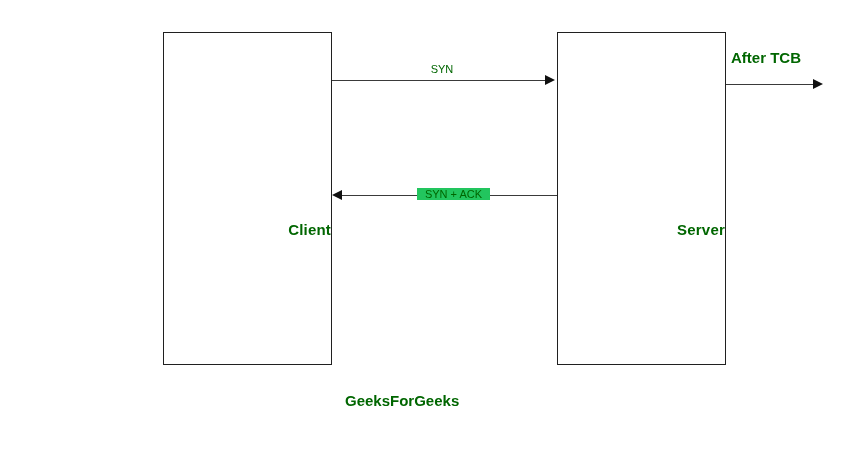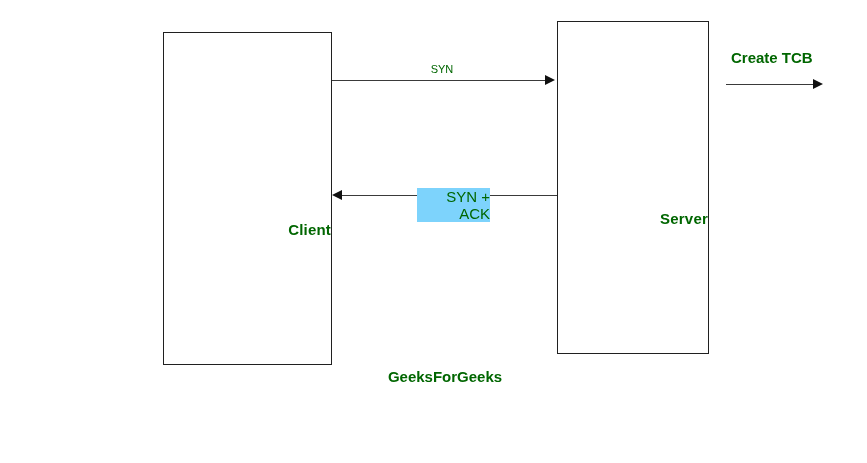--- a/index.html
+++ b/index.html
@@ -19,21 +19,21 @@
   }
 
   
   .node-box {
     position: absolute;
     background: #ffffff;
     border: 1px solid #202020;
     box-sizing: border-box;
   }
   #client-box { left: 163px; top: 32px; width: 169px; height: 333px; }
-  #server-box { left: 557px; top: 21px; width: 152px; height: 333px; }
+  #server-box { left: 557px; top: 32px; width: 169px; height: 333px; }
 
   .node-label {
     position: absolute;
     left: 0;
     right: 0;
     text-align: right;
     color: #006600;
     font-weight: bold;
     font-size: 15px;
     letter-spacing: 0.2px;
@@ -100,25 +100,25 @@
 
   
   #synack-line-left  { left: 342px; top: 195px; width: 75px; }
   #synack-line-right { left: 490px; top: 195px; width: 67px; }
   #synack-arrowhead  { left: 332px; top: 190px; }
   #synack-label {
     position: absolute;
     left: 417px;
     top: 188px;
     width: 73px;
-    text-align: right;
+    text-align: center;
     color: #006600;
-    font-size: 15px;
+    font-size: 11px;
     font-weight: normal;
-    background: #7dd3fc;
+    background: #22c55e;
   }
 
   
   #tcb-line      { left: 726px; top: 84px; width: 88px; }
   #tcb-arrowhead { left: 813px; top: 79px; }
 
   
   #center-note {
     position: absolute;
     left: 345px;
@@ -128,43 +128,42 @@
     color: #006600;
     font-size: 11px;
     line-height: 15px;
     white-space: pre-line;
   }
 
   
   #footer-brand {
     position: absolute;
     left: 345px;
-    top: 368px;
+    top: 392px;
     width: 200px;
-    text-align: center;
     color: #006600;
     font-weight: bold;
     font-size: 15px;
   }
 </style>
 </head>
 <body>
 
 <div id="canvas">
 
   <div class="node-box" id="client-box">
     <div class="node-label" id="client-label">Client</div>
   </div>
 
   <div class="node-box" id="server-box">
     <div class="node-label" id="server-label">Server</div>
   </div>
 
 
-  <div class="side-note" id="server-side-note">Create TCB</div>
+  <div class="side-note" id="server-side-note">After TCB</div>
 
   <div class="arrow-line" id="syn-line"></div>
   <div class="arrow-head right" id="syn-arrowhead"></div>
   <div id="syn-label">SYN</div>
 
   <div class="arrow-line" id="synack-line-left"></div>
   <div class="arrow-line" id="synack-line-right"></div>
   <div class="arrow-head left" id="synack-arrowhead"></div>
   <div id="synack-label">SYN + ACK</div>
 

